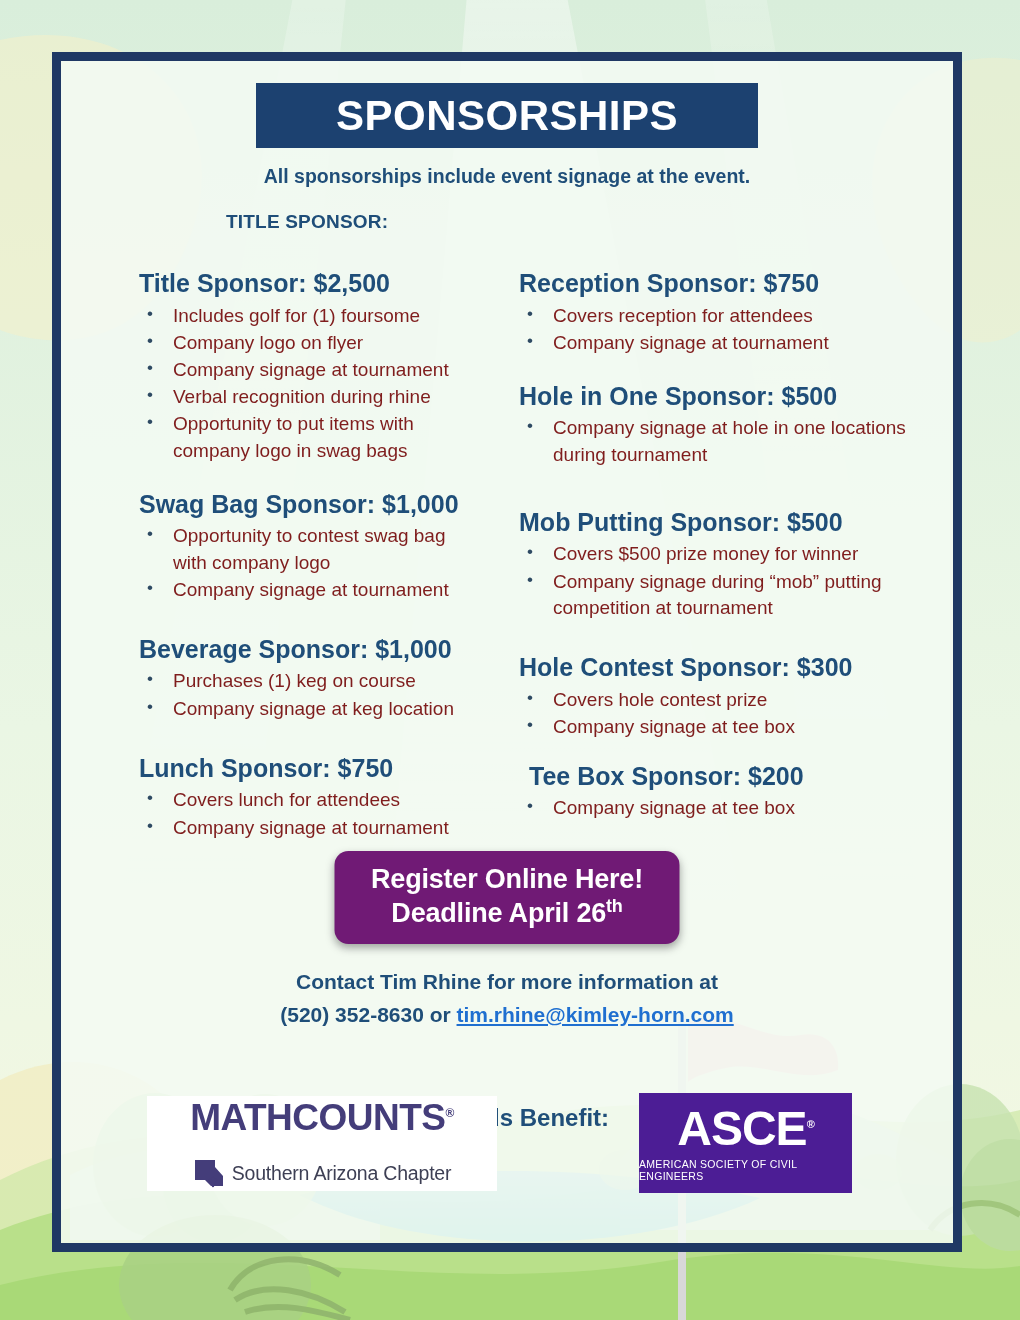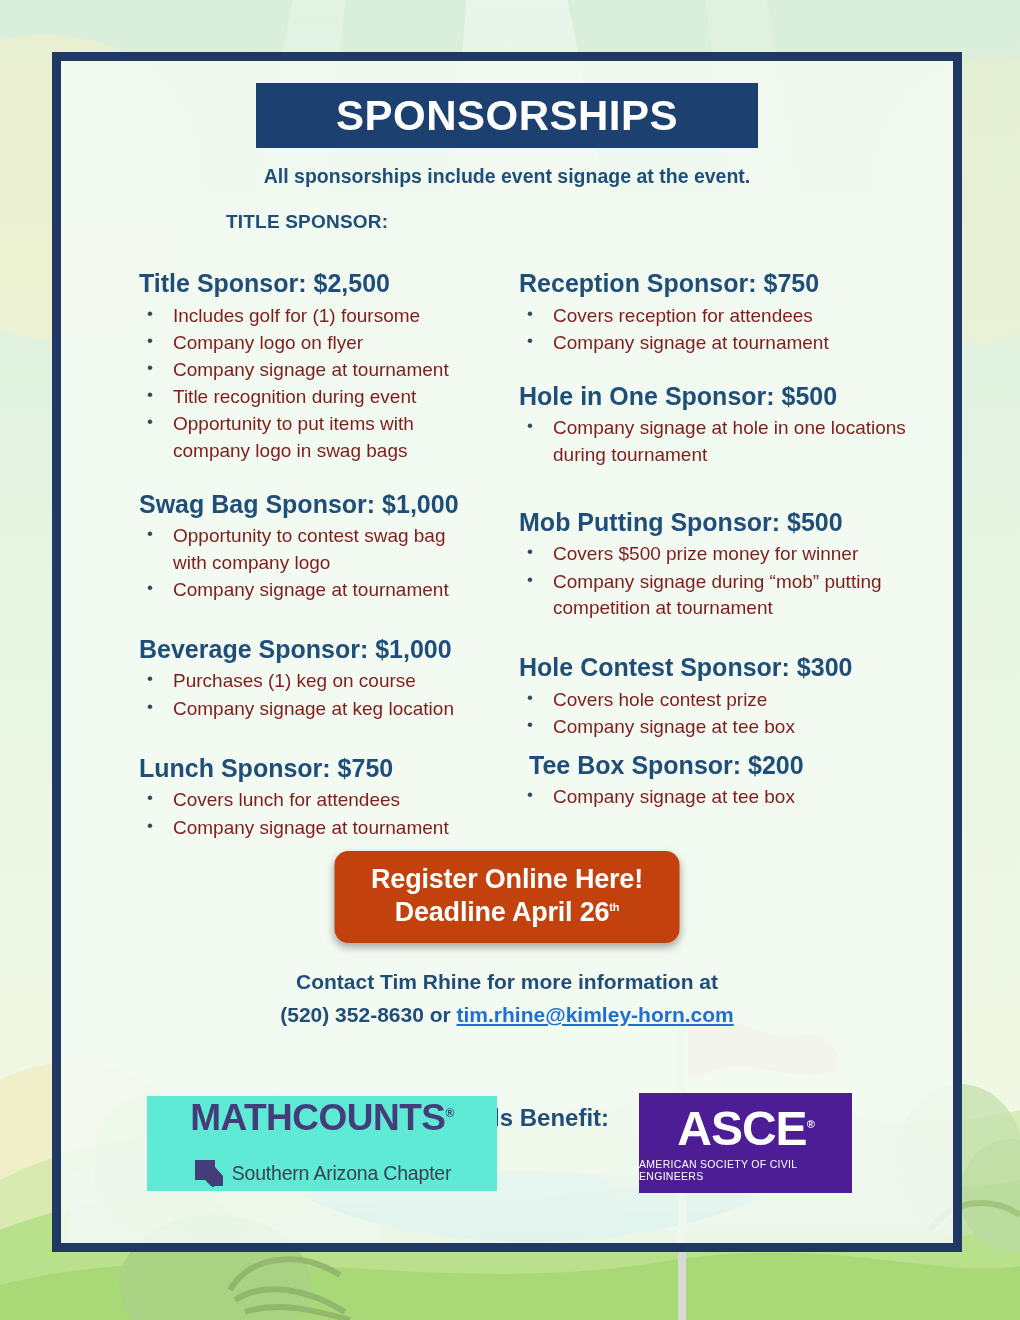--- a/index.html
+++ b/index.html
@@ -108,34 +108,34 @@
     color:#2e4a63;
   }
 
   
   .register-btn {
     position:absolute;
     top:790px;
     left:50%; transform:translateX(-50%);
     width:345px;
     padding:12px 0 14px 0;
-    background:#c2410c;
+    background:#701a75;
     border-radius:14px;
     box-shadow:0 4px 9px rgba(0,0,0,0.35);
     text-align:center;
     color:#ffffff;
     cursor:pointer;
   }
   .register-btn .line {
     font-size:27px;
     font-weight:bold;
     line-height:1.22;
     letter-spacing:-0.2px;
   }
-  .register-btn sup { font-size:11px; vertical-align:super; }
+  .register-btn sup { font-size:18px; vertical-align:super; }
 
   
   .contact {
     position:absolute;
     top:905px; left:0; width:100%;
     text-align:center;
     color:#1f4e79;
     font-size:21px;
     font-weight:bold;
     line-height:1.55;
@@ -154,21 +154,21 @@
     font-size:24px;
     font-weight:bold;
   }
 
   
   .logo-mathcounts {
     position:absolute;
     top:1035px;
     left:86px;
     width:350px; height:95px;
-    background:#5eead4;
+    background:#ffffff;
     display:flex; flex-direction:column;
     align-items:center; justify-content:center;
   }
   .mc-word {
     font-size:37px;
     font-weight:bold;
     color:#443d7a;
     letter-spacing:-0.5px;
     line-height:1;
     position:relative;
@@ -298,21 +298,21 @@
     <div class="columns">
 
       <div class="col col-left">
 
         <div class="pkg">
           <div class="pkg-title">Title Sponsor: $2,500</div>
           <ul class="pkg-list">
             <li>Includes golf for (1) foursome</li>
             <li>Company logo on flyer</li>
             <li>Company signage at tournament</li>
-            <li>Title recognition during event</li>
+            <li>Verbal recognition during rhine</li>
             <li>Opportunity to put items with company logo in swag bags</li>
           </ul>
         </div>
 
         <div class="pkg gap-lg">
           <div class="pkg-title">Swag Bag Sponsor: $1,000</div>
           <ul class="pkg-list">
             <li>Opportunity to contest swag bag with company logo</li>
             <li>Company signage at tournament</li>
           </ul>
@@ -354,21 +354,21 @@
         </div>
 
         <div class="pkg gap-lg">
           <div class="pkg-title">Mob Putting Sponsor: $500</div>
           <ul class="pkg-list">
             <li>Covers $500 prize money for winner</li>
             <li>Company signage during “mob” putting competition at tournament</li>
           </ul>
         </div>
 
-        <div class="pkg" style="margin-bottom:11px;">
+        <div class="pkg" style="margin-bottom:22px;">
           <div class="pkg-title">Hole Contest Sponsor: $300</div>
           <ul class="pkg-list">
             <li>Covers hole contest prize</li>
             <li>Company signage at tee box</li>
           </ul>
         </div>
 
         <div class="pkg">
           <div class="pkg-title indented">Tee Box Sponsor: $200</div>
           <ul class="pkg-list">

